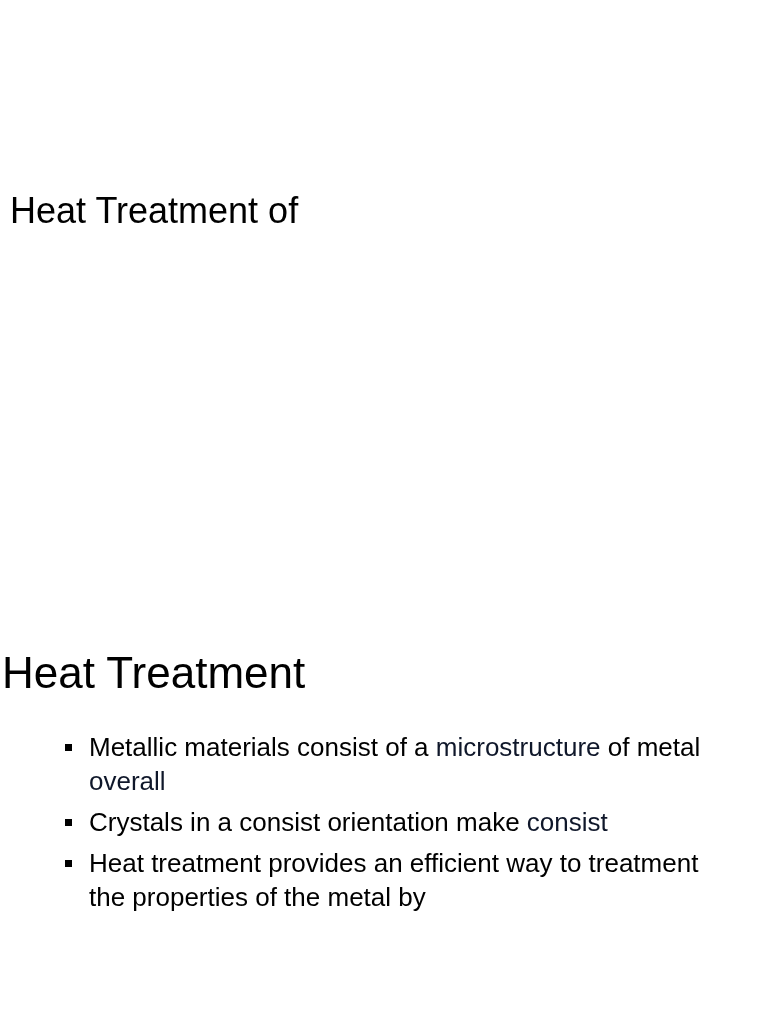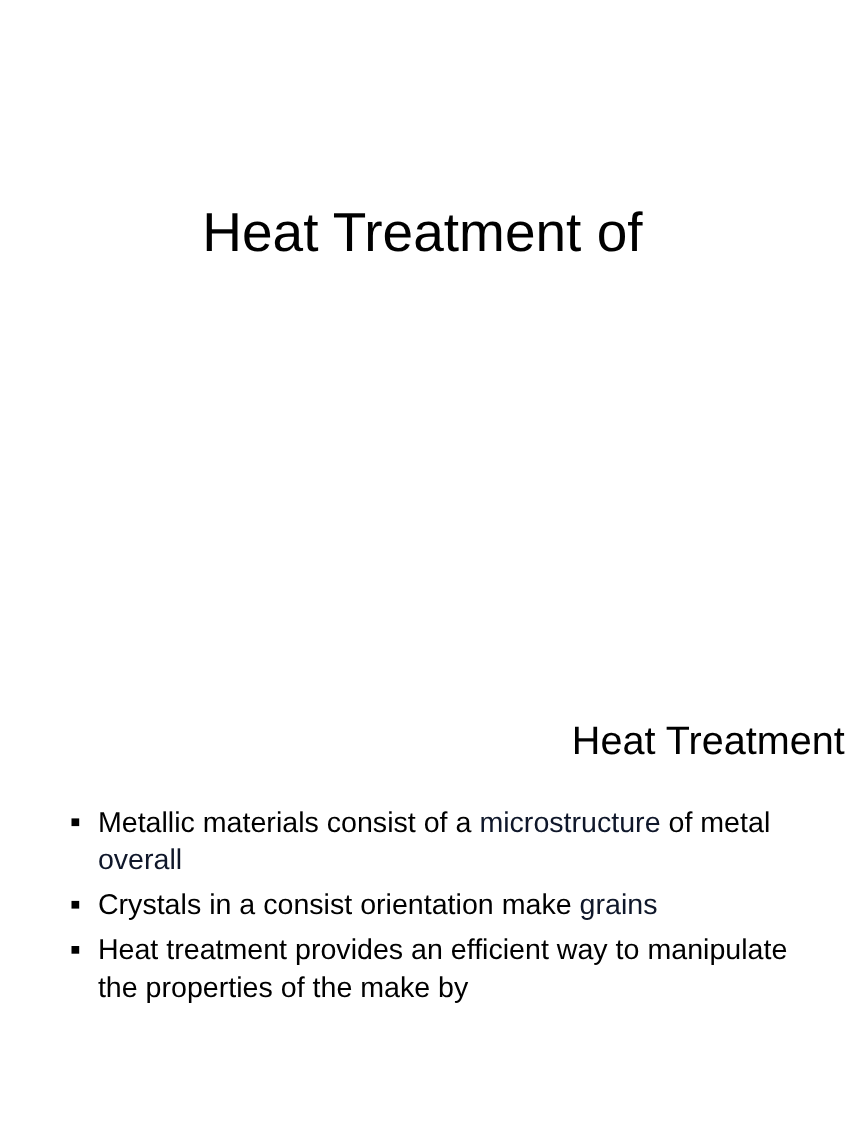--- a/index.html
+++ b/index.html
@@ -1,24 +1,24 @@
 <!DOCTYPE html>
 <html><head>
 <meta charset="utf-8">
 <style>
   html, body { margin: 0; padding: 0; background: #ffffff; }
   body { width: 768px; height: 1024px; overflow: hidden; position: relative;
          font-family: "Liberation Sans", sans-serif; color: #000; }
   .slide { position: absolute; left: 0; width: 768px; background: #fff; }
   #slide1 { top: 0; height: 576px; }
   #slide2 { top: 576px; height: 448px; }
-  .title1 { position: absolute; left: 0; right: 0; top: 180px; text-align: center;
-            font-size: 50px; line-height: 62px; }
-  .title2 { position: absolute; left: 2px; right: 0; top: 648px; text-align: right;
-            font-size: 36px; line-height: 50px; }
+  .title1 { position: absolute; left: 10px; right: 0; top: 180px; text-align: left;
+            font-size: 36px; line-height: 62px; }
+  .title2 { position: absolute; left: 2px; right: 0; top: 648px; text-align: left;
+            font-size: 44px; line-height: 50px; }
   ul.bullets { position: absolute; left: 60px; top: 730px; width: 660px; margin: 0; padding: 0; list-style: none; }
   ul.bullets li { position: relative; padding-left: 29px; font-size: 26px; line-height: 34px; margin-bottom: 7px; }
   ul.bullets li .bullet { position: absolute; left: 5px; top: 14px; width: 7px; height: 7px; background: #000; }
   .hl { color: #0f172a; }
 </style>
 </head>
 <body>
 
 <div class="slide" id="slide1"></div>
 <div class="title1">
@@ -28,19 +28,19 @@
 <div class="slide" id="slide2"></div>
 <div class="title2">Heat Treatment</div>
 
 <ul class="bullets">
   <li>
     <span class="bullet"></span>
     <span>Metallic materials consist of a </span><span class="hl">microstructure</span><span> of metal </span><span class="hl">overall</span>
   </li>
   <li>
     <span class="bullet"></span>
-    <span>Crystals in a consist orientation make </span><span class="hl">grains</span>
+    <span>Crystals in a consist orientation make </span><span class="hl">consist</span>
   </li>
   <li>
     <span class="bullet"></span>
-    <span>Heat treatment provides an efficient way to manipulate the properties of the make by</span>
+    <span>Heat treatment provides an efficient way to treatment the properties of the metal by</span>
   </li>
 </ul>
 
 </body></html>

